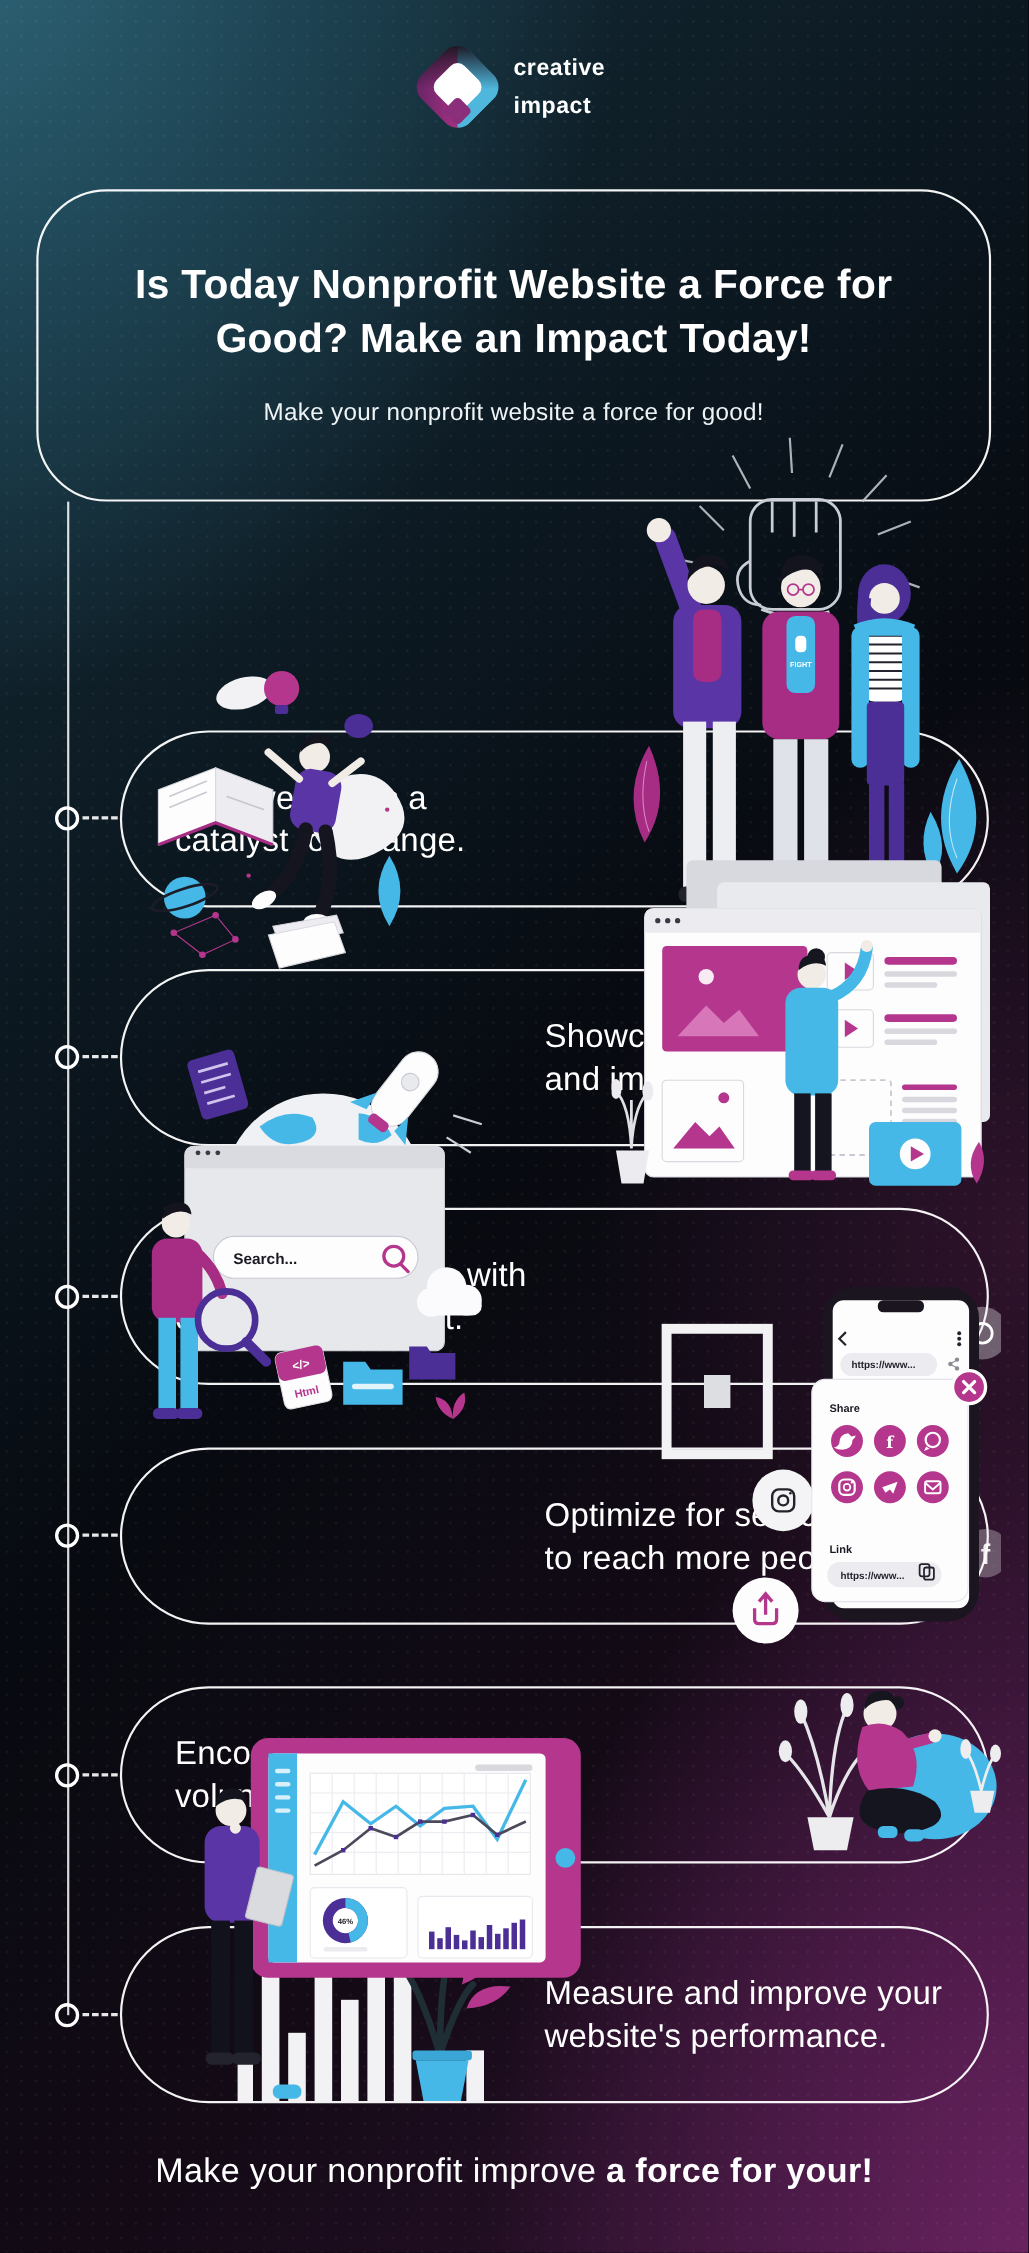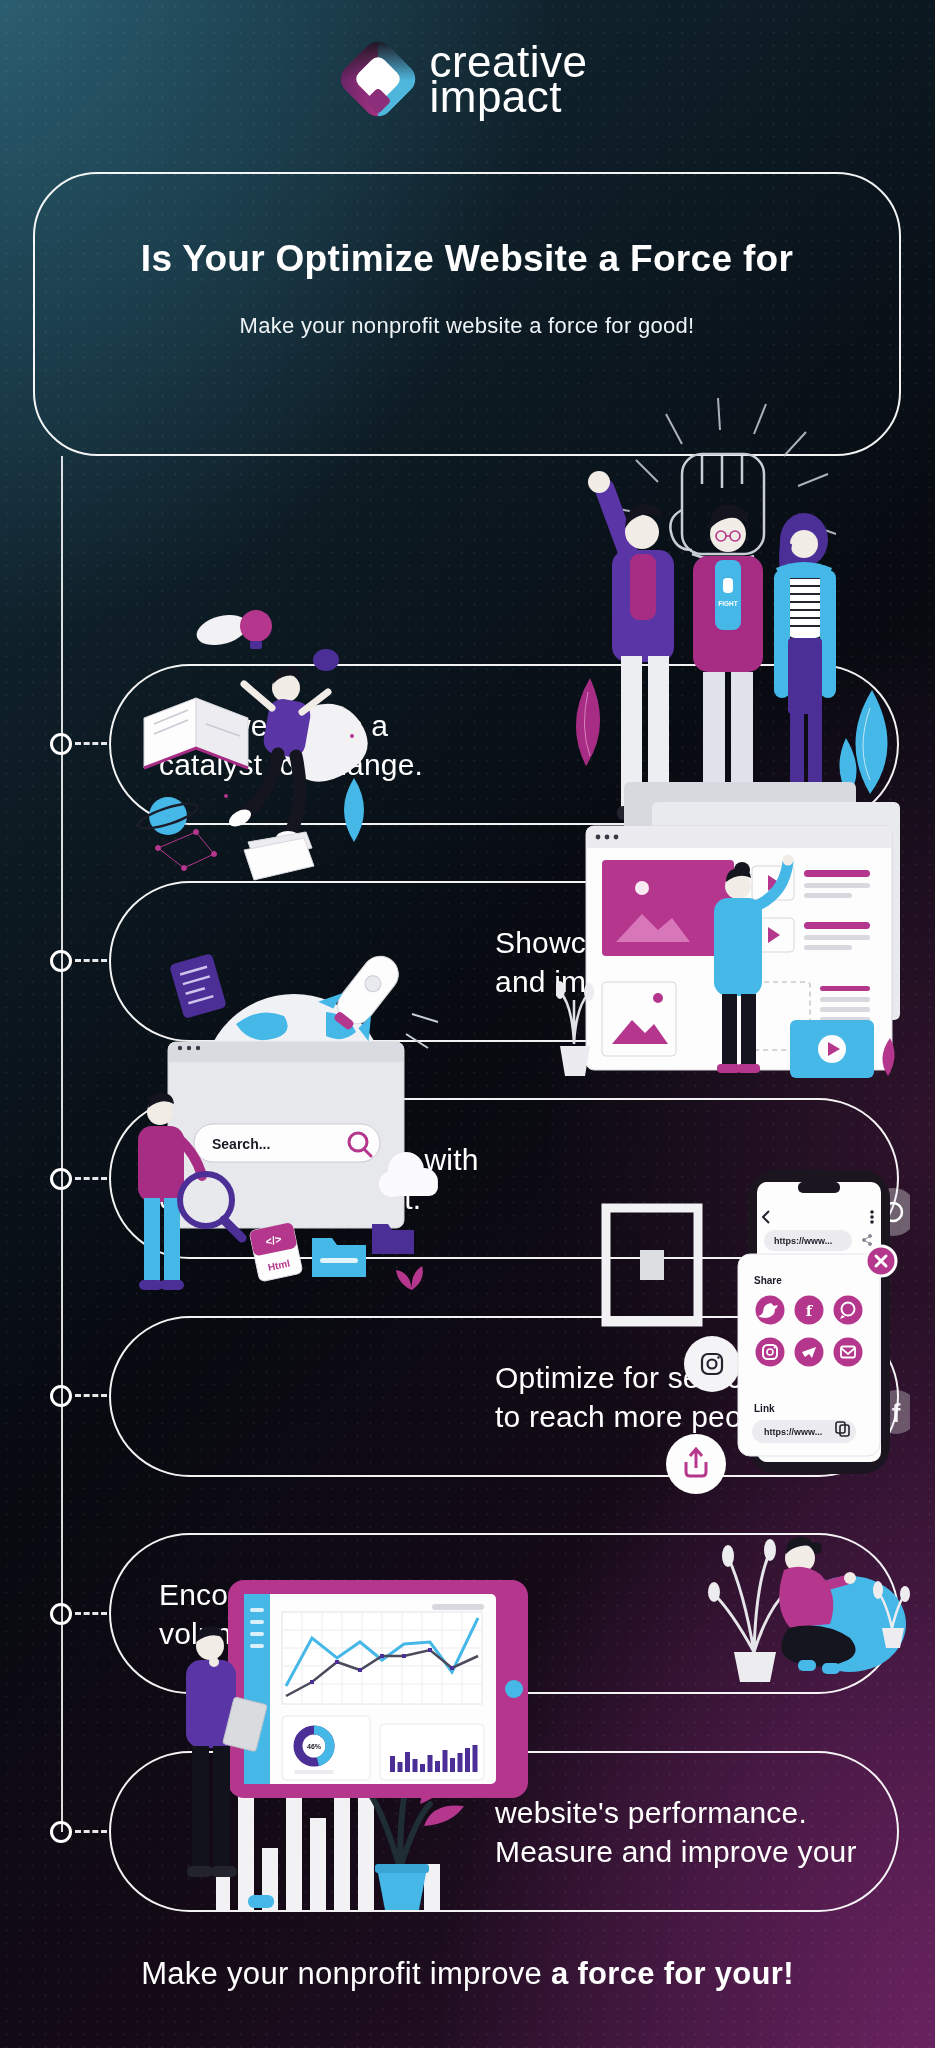--- a/index.html
+++ b/index.html
@@ -14,21 +14,21 @@
     background-size:13px 13px;pointer-events:none;}
   
   .logo{position:absolute;left:0;top:44px;width:100%;display:flex;justify-content:center;align-items:center;gap:20px;}
   .logo-mark{position:relative;width:62px;height:62px;transform:rotate(45deg);border-radius:16px;overflow:hidden;
     background:
       linear-gradient(to bottom right, rgba(26,22,32,.95) 8%, rgba(26,22,32,0) 52%),
       linear-gradient(to top right, rgba(74,28,86,.55) 6%, rgba(74,28,86,0) 45%),
       linear-gradient(to bottom left,#4fb6dc 0%,#4fb6dc 49%,#a0307f 51%,#8c2f7a 100%);}
   .logo-inner{position:absolute;left:13px;top:13px;right:13px;bottom:13px;background:#fff;border-radius:9px;}
   .logo-notch{position:absolute;right:6px;bottom:6px;width:19px;height:19px;background:#8c2f7a;border-radius:4px;}
-  .logo-text{font-size:44px;font-weight:400;line-height:35px;letter-spacing:.5px;}
+  .logo-text{font-size:21px;font-weight:700;line-height:35px;letter-spacing:.5px;}
   
   .header-box{position:absolute;left:33px;top:172px;width:868px;height:284px;border:2px solid rgba(255,255,255,.95);
     border-radius:64px;box-sizing:border-box;text-align:center;padding-top:60px;}
   .header-title{font-size:37px;font-weight:800;line-height:49px;letter-spacing:.3px;}
   .header-sub{margin-top:30px;font-size:22px;font-weight:400;color:#eef3f5;letter-spacing:.3px;}
   
   .tl-line{position:absolute;left:61px;top:456px;width:2px;height:1376px;background:rgba(255,255,255,.85);}
   .tl-node{position:absolute;left:50px;width:22px;height:22px;border:3px solid #fff;border-radius:50%;box-sizing:border-box;}
   .tl-dash{position:absolute;left:75px;width:32px;height:0;border-top:3px dashed rgba(255,255,255,.9);}
   .pill{position:absolute;left:109px;width:790px;height:161px;border:2.5px solid rgba(255,255,255,.95);
@@ -60,21 +60,22 @@
       <div class="logo-notch"></div>
     </div>
     <div class="logo-text">
       <div>creative</div>
       <div>impact</div>
     </div>
   </div>
 
   <div class="header-box">
     <div class="header-title">
-      <div>Is Your Optimize Website a Force for</div>
+      <div>Is Today Nonprofit Website a Force for</div>
+      <div>Good? Make an Impact Today!</div>
     </div>
     <div class="header-sub">Make your nonprofit website a force for good!</div>
   </div>
 
   <div class="tl-line"></div>
   <div class="tl-node n1"></div>
   <div class="tl-node n2"></div>
   <div class="tl-node n3"></div>
   <div class="tl-node n4"></div>
   <div class="tl-node n5"></div>
@@ -111,22 +112,22 @@
     </div>
   </div>
   <div class="pill p5">
     <div class="card-text tx-left">
       <span>Encourage donations and</span>
         <span>volunteer involvement.</span>
     </div>
   </div>
   <div class="pill p6">
     <div class="card-text tx-right">
-      <span>website's performance.</span>
-        <span>Measure and improve your</span>
+      <span>Measure and improve your</span>
+        <span>website's performance.</span>
     </div>
   </div>
 
   <svg class="ill ill1" width="368" height="446" viewBox="0 0 368 446">
     <g stroke="#c9ced6" stroke-width="2" opacity=".85">
       <path d="M118,100 L96,78 M142,62 L126,32 M180,48 L178,16 M214,52 L226,22 M244,74 L266,50 M258,104 L288,92 M104,132 L74,126 M262,140 L296,152" fill="none"></path>
     </g>
     <g stroke="#c9ced6" stroke-width="2.5" fill="none">
       <rect x="142" y="72" width="82" height="100" rx="20"></rect>
       <path d="M162,74 v28 M182,74 v32 M202,74 v28"></path>

